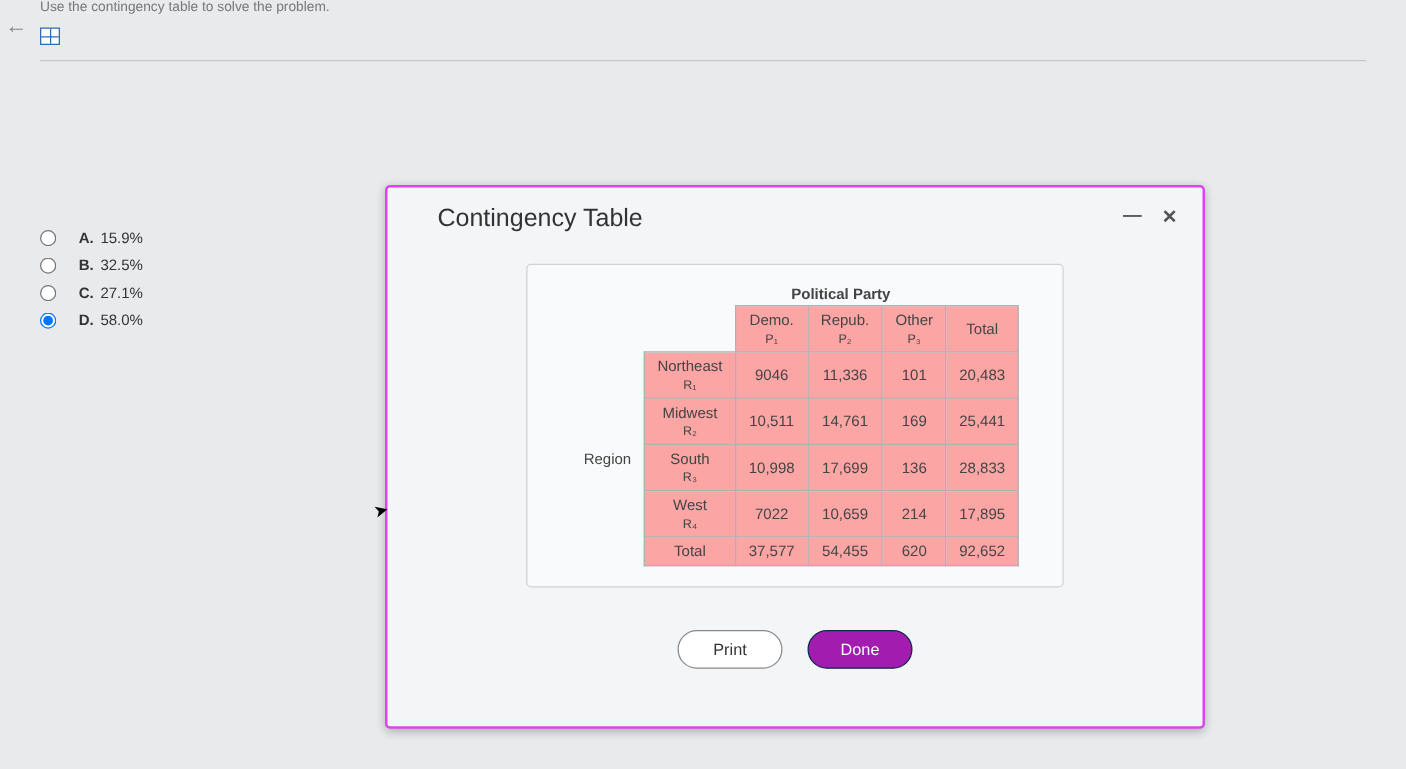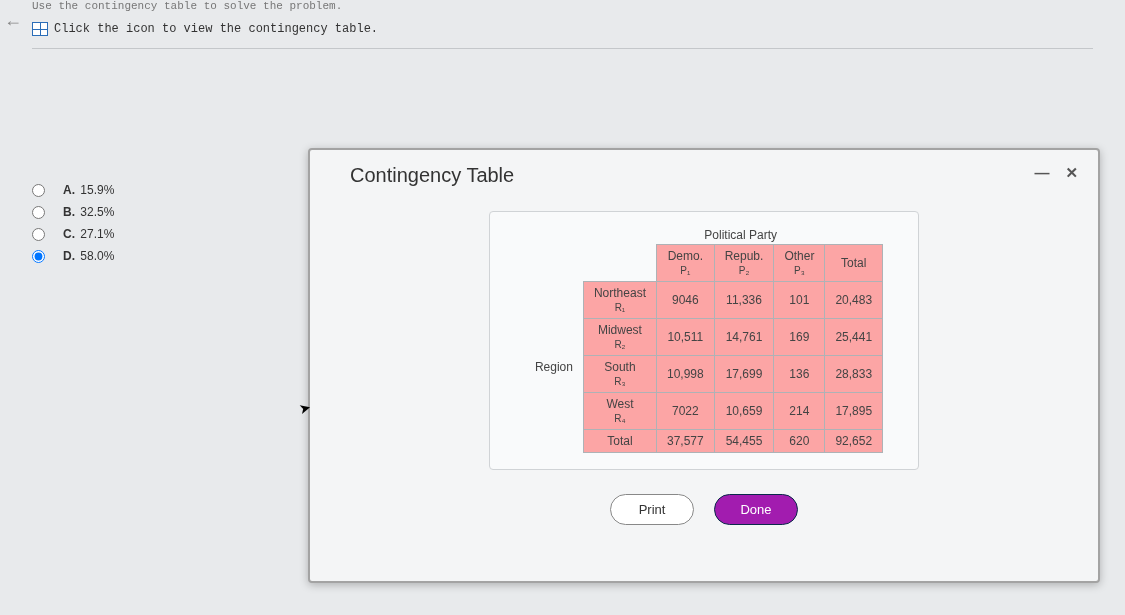--- a/index.html
+++ b/index.html
@@ -15,21 +15,20 @@
     }
     .back-arrow {
       position: absolute;
       left: 4px;
       top: 10px;
       font-size: 18px;
       color: #888;
     }
     .content {
       padding: 0 32px 0 32px;
-      font-family: Liberation Mono, monospace;
     }
     .crumb {
       font-size: 11px;
       color: #777;
       margin-top: 0;
       margin-bottom: 6px;
     }
     .para {
       font-size: 12px;
       color: #333;
@@ -85,24 +84,24 @@
     }
     .answers input[type=radio] {
       width: 13px; height: 13px;
     }
     .letter { font-weight: bold; margin-right: 2px;}
     
     .dialog {
       position: absolute;
       left: 308px;
       top: 148px;
-      width: 792px;
+      width: 656px;
       height: 435px;
       background: #f4f5f6;
-      border: 2px solid #a3a3a3;
+      border: 2px solid #d946ef;
       border-radius: 4px;
       box-shadow: 0 2px 8px rgba(0,0,0,0.25);
     }
     .dialog-header {
       display: flex;
       justify-content: space-between;
       padding: 14px 20px 6px 40px;
     }
     .dialog-title {
       font-size: 20px;
@@ -144,29 +143,29 @@
     table.ct .section-label {
       border: none;
       background: transparent;
       font-weight: normal;
       padding-right: 10px;
       text-align: center;
     }
     table.ct .col-header-top {
       border: none;
       background: transparent;
-      font-weight: normal;
+      font-weight: bold;
       padding-bottom: 2px;
     }
     .sub { font-size: 10px; }
     .btn-row {
       display: flex;
       justify-content: center;
       gap: 20px;
-      margin-top: 24px;
+      margin-top: 34px;
     }
     .btn {
       min-width: 84px;
       padding: 7px 22px;
       border-radius: 18px;
       font-size: 13px;
       text-align: center;
       border: 1px solid #888;
       background: #fff;
       color: #333;
@@ -187,21 +186,20 @@
   </style>
 </head>
 <body>
 
 <span class="back-arrow">←</span>
 
 <div class="content">
   <div class="crumb">Use the contingency table to solve the problem.</div>
   <div class="link-row">
     <span class="table-icon"></span>
-    <span class="link-text">Click the icon to view the contingency table.</span>
   </div>
   <hr class="sep">
 </div>
 
 <div class="answers">
   <label class="row">
     <input type="radio" name="ans" style="">
     <span><span class="letter">A.</span> <span>15.9%</span></span>
   </label>
   <label class="row">

